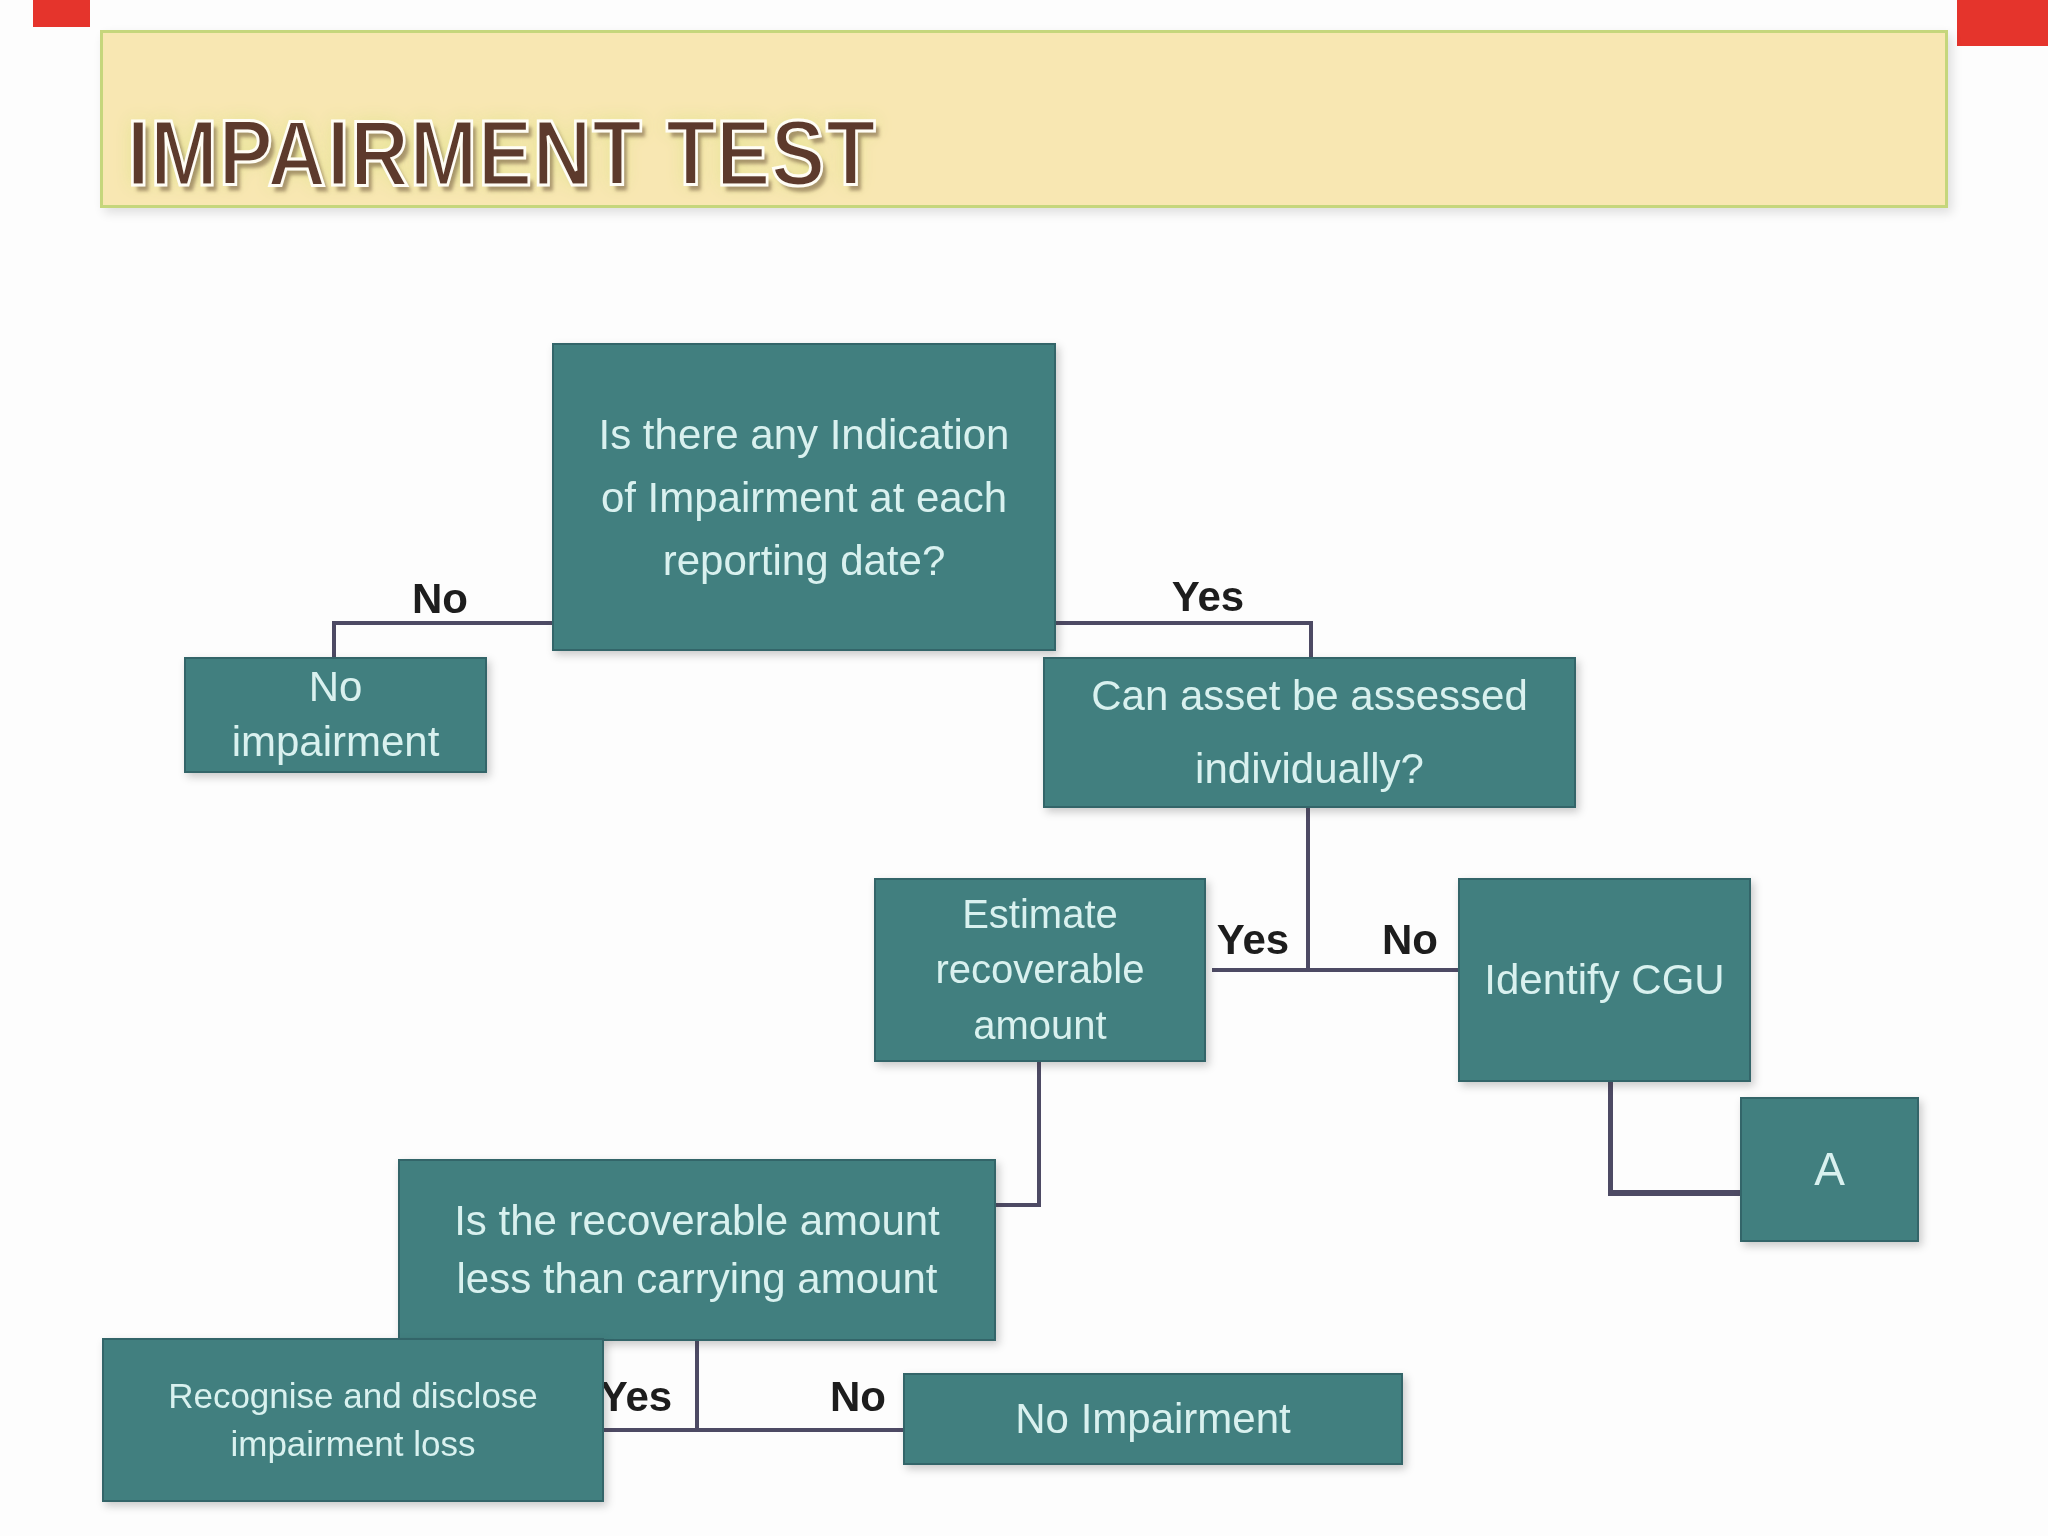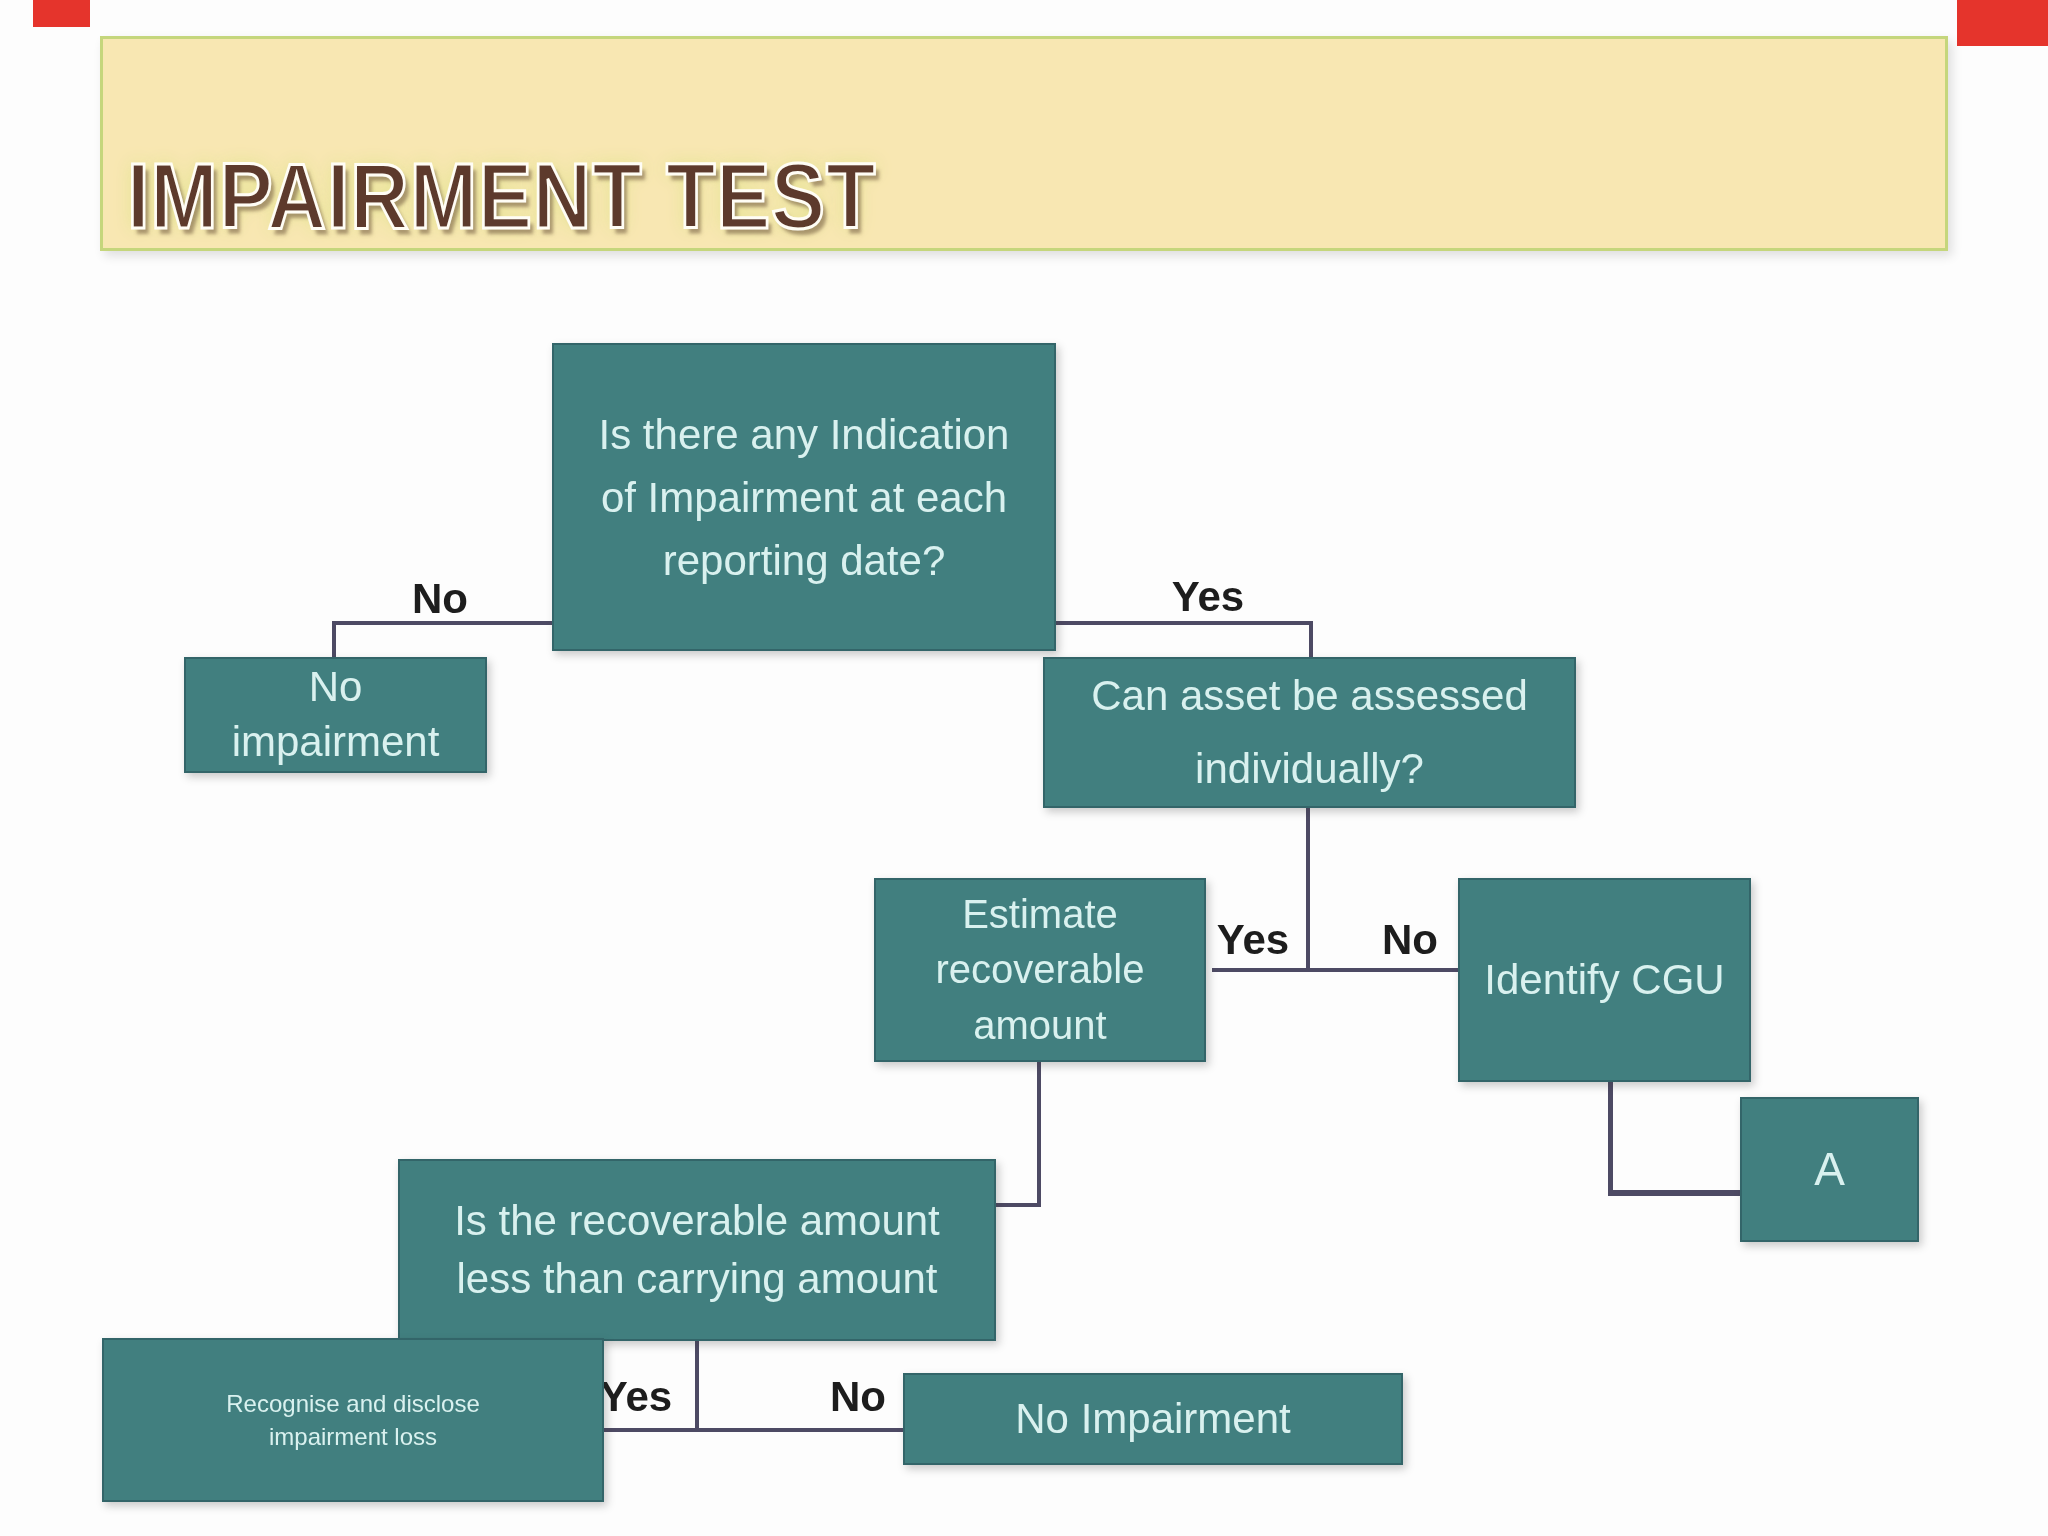--- a/index.html
+++ b/index.html
@@ -22,21 +22,21 @@
     font-family: "Liberation Sans", "DejaVu Sans", sans-serif;
     overflow: hidden;
   }
   .stage { position: relative; width: 2048px; height: 1536px; }
 
   .corner-accent { position: absolute; background: var(--corner-accent); }
   .corner-accent.tl { left: 33px; top: 0; width: 57px; height: 27px; }
   .corner-accent.tr { left: 1957px; top: 0; width: 91px; height: 46px; }
 
   .banner {
-    position: absolute; left: 100px; top: 36px; width: 1848px; height: 215px;
+    position: absolute; left: 100px; top: 30px; width: 1848px; height: 178px;
     background: var(--banner-bg);
     border: 3px solid var(--banner-border);
     box-sizing: border-box;
     box-shadow: 4px 5px 10px rgba(0,0,0,0.12);
   }
   .slide-title {
     position: absolute; left: 24px; bottom: 6px;
     font-size: 92px; font-weight: bold; line-height: 1;
     letter-spacing: 1px;
     color: var(--title-text);
@@ -136,21 +136,21 @@
 
   <div class="node big-letter" style="left:1740px; top:1097px; width:179px; height:145px;">
     <span class="node-text">A</span>
   </div>
 
   <div class="node lh-mid" style="left:398px; top:1115px; width:598px; height:182px;margin-top:44px;">
     <span class="node-text">Is the recoverable amount
 less than carrying amount</span>
   </div>
 
-  <div class="node lh-mid" style="left:102px; top:1338px; width:502px; height:164px; font-size:24px;">
+  <div class="node lh-mid" style="left:102px; top:1338px; width:502px; height:164px; font-size:35px;">
     <span class="node-text">Recognise and disclose
 impairment loss</span>
   </div>
 
   <div class="node" style="left:903px; top:1373px; width:500px; height:92px;">
     <span class="node-text">No Impairment</span>
   </div>
 
 </div>
 

